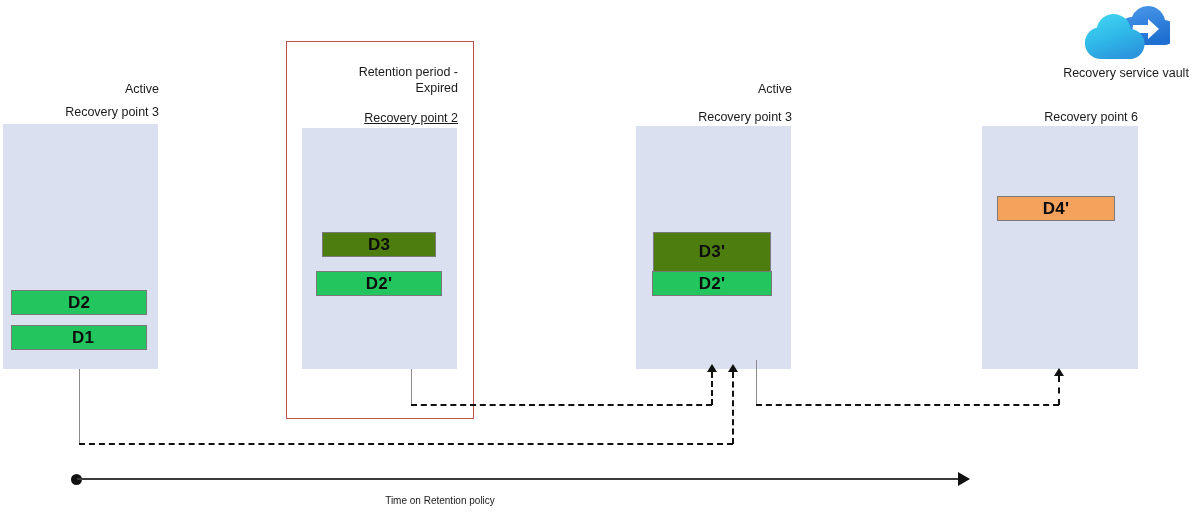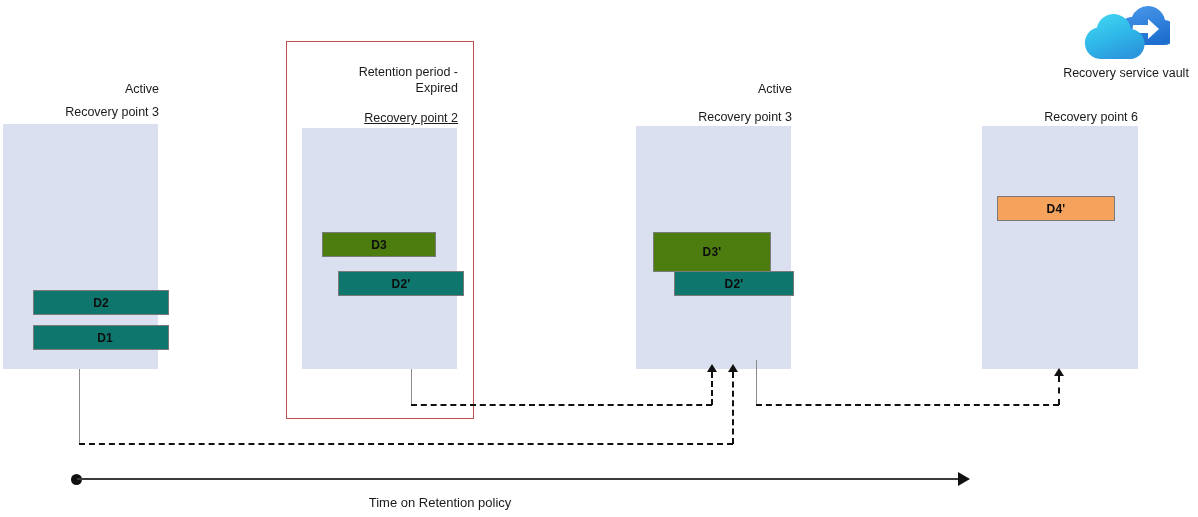--- a/index.html
+++ b/index.html
@@ -29,29 +29,29 @@
   .rp-box {
     position: absolute;
     background: #dbe0f0;
     border: 1px solid #dbe0f0;
     box-sizing: border-box;
   }
   .chunk {
     position: absolute;
     box-sizing: border-box;
     border: 1px solid #7a7a7a;
-    font-size: 12px;
+    font-size: 17px;
     font-weight: bold;
     color: #0d0d0d;
     display: flex;
     align-items: center;
     justify-content: center;
     letter-spacing: .2px;
   }
-  .chunk.yellow { background: #0f766e; margin-left: 22px; }
+  .chunk.yellow { background: #22c55e; }
   .chunk.blue   { background: #4d7c0f; }
   .chunk.orange { background: #f3a košík; }
   .chunk.orange { background: #f4a25c; }
   .expired-frame {
     position: absolute;
     border: 1.6px solid #c0504d;
     box-sizing: border-box;
     background: transparent;
   }
   .stub {
@@ -89,21 +89,21 @@
   }
   .timeline-arrow {
     position: absolute;
     width: 0; height: 0;
     border-top: 7px solid transparent;
     border-bottom: 7px solid transparent;
     border-left: 12px solid #111111;
   }
   .timeline-caption {
     position: absolute;
-    font-size: 13px;
+    font-size: 10px;
     color: #1a1a1a;
     text-align: center;
   }
   .vault {
     position: absolute;
   }
   .vault-caption {
     position: absolute;
     font-size: 12.5px;
     color: #1a1a1a;

